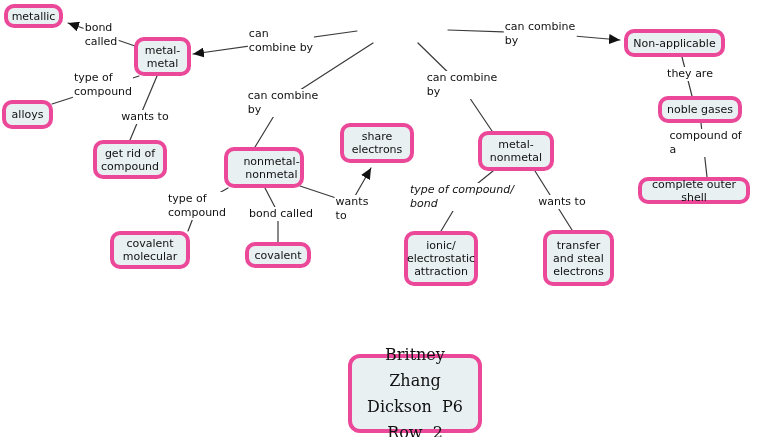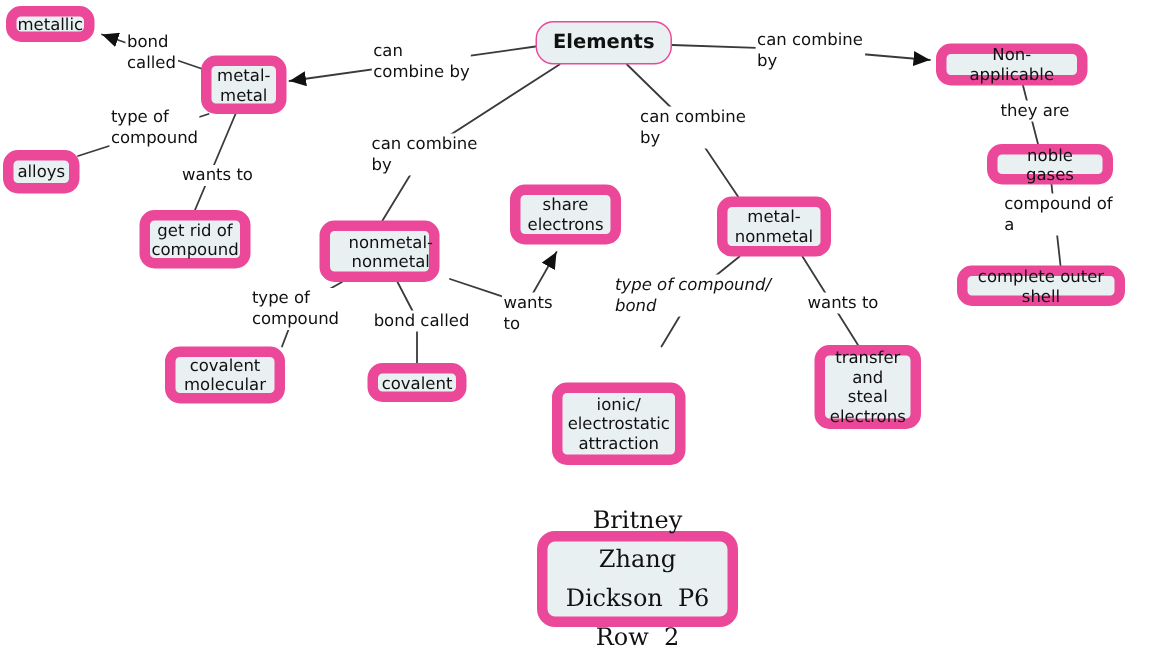--- a/index.html
+++ b/index.html
@@ -21,21 +21,21 @@
   }
   .node {
     position: absolute;
     z-index: 3;
     display: flex;
     align-items: center;
     justify-content: center;
     text-align: center;
     white-space: pre-line;
     background: #e8f0f2;
-    border: 7px solid #ec4899;
+    border: 4px solid #ec4899;
     border-radius: 10px;
     font-size: 11px;
     line-height: 13px;
     color: #111111;
     box-sizing: border-box;
     padding: 2px 4px;
   }
   .node.root {
     font-weight: bold;
     font-size: 13px;
@@ -108,41 +108,40 @@
   <div class="edge-label" style="left:197px; top:206px;">type of
 compound</div>
   <div class="edge-label" style="left:281px; top:214px;">bond called</div>
   <div class="edge-label" style="left:352px; top:209px;">wants
 to</div>
   <div class="edge-label" style="left:462px; top:197px;font-style:italic;">type of compound/
 bond</div>
   <div class="edge-label" style="left:562px; top:202px;">wants to</div>
 
   <div class="node" style="left:4px;   top:4px;   width:59px;  height:24px;">metallic</div>
-  <div class="node root" style="left:357px; top:14px;  width:91px;  height:29px;">Elements</div>
   <div class="node" style="left:624px; top:29px;  width:101px; height:28px;">Non-applicable</div>
   <div class="node" style="left:134px; top:37px;  width:57px;  height:39px;">metal-
 metal</div>
   <div class="node" style="left:658px; top:96px;  width:84px;  height:27px;">noble gases</div>
   <div class="node" style="left:2px;   top:100px; width:51px;  height:29px;">alloys</div>
   <div class="node" style="left:93px;  top:140px; width:74px;  height:39px;">get rid of
 compound</div>
-  <div class="node" style="left:213px; top:147px; width:80px;  height:41px;padding-left:19px;">nonmetal-
+  <div class="node" style="left:224px; top:147px; width:80px;  height:41px;padding-left:19px;">nonmetal-
 nonmetal</div>
   <div class="node" style="left:340px; top:123px; width:74px;  height:40px;">share
 electrons</div>
   <div class="node" style="left:478px; top:131px; width:76px;  height:40px;">metal-
 nonmetal</div>
   <div class="node" style="left:638px; top:177px; width:112px; height:27px;">complete outer shell</div>
   <div class="node" style="left:110px; top:231px; width:80px;  height:38px;">covalent
 molecular</div>
   <div class="node" style="left:245px; top:242px; width:66px;  height:26px;">covalent</div>
-  <div class="node" style="left:368px; top:231px; width:89px;  height:55px;margin-top:24px;">ionic/
+  <div class="node" style="left:404px; top:231px; width:74px;  height:55px;">ionic/
 electrostatic
 attraction</div>
   <div class="node" style="left:543px; top:230px; width:71px;  height:56px;">transfer
 and steal
 electrons</div>
-  <div class="node author" style="left:358px; top:354px; width:134px; height:64px;">Britney Zhang
+  <div class="node author" style="left:348px; top:354px; width:134px; height:79px;">Britney Zhang
 Dickson P6
 Row 2</div>
 
 </div>
 
 </body></html>

